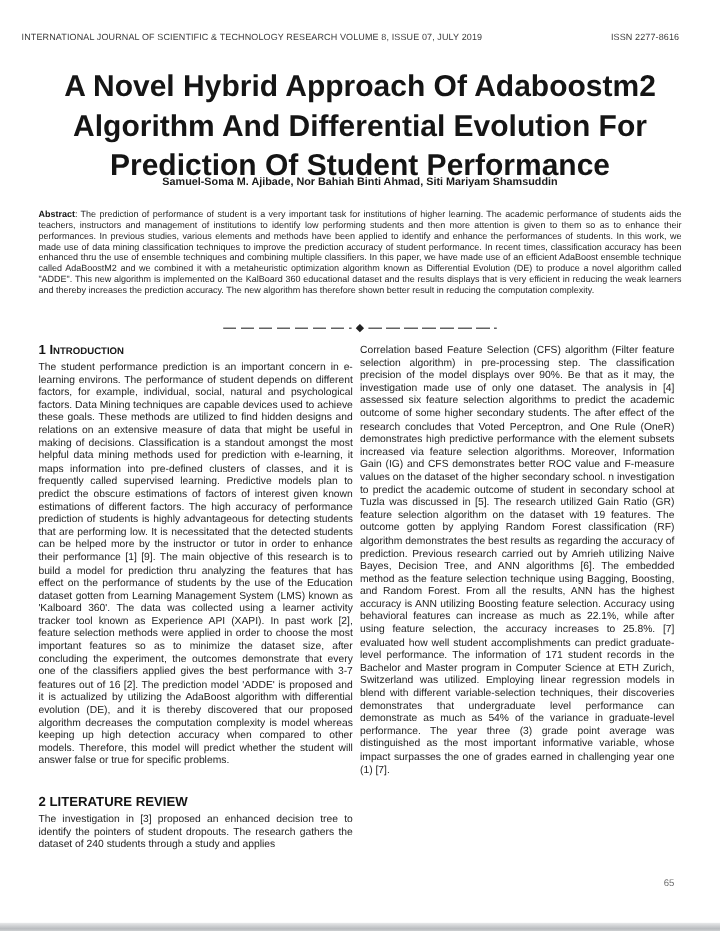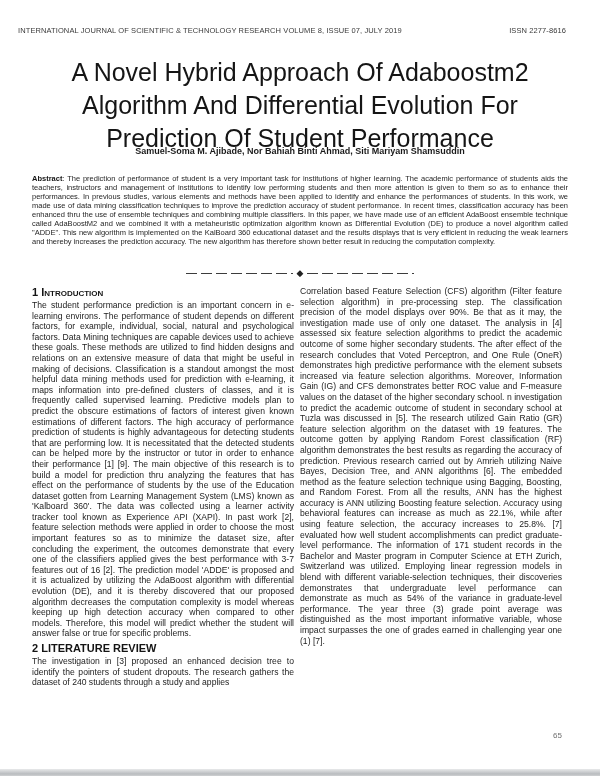--- a/index.html
+++ b/index.html
@@ -32,21 +32,21 @@
 
   
   .paper-title {
     position: absolute;
     top: 56px;
     left: 0;
     width: 600px;
     text-align: center;
     font-size: 25px;
     line-height: 33px;
-    font-weight: 400;
+    font-weight: 700;
     color: #151515;
   }
   .paper-title div { white-space: nowrap; }
 
   .authors {
     position: absolute;
     top: 146px;
     left: 0;
     width: 600px;
     text-align: center;
@@ -117,21 +117,21 @@
   }
   .smallcaps { font-variant: small-caps; }
 
   .body-par {
     font-size: 8.6px;
     line-height: 10.6px;
     text-align: justify;
     margin: 0;
     color: #232323;
   }
-  .section-gap { margin-top: 3px; }
+  .section-gap { margin-top: 24px; }
 
   
   .page-number {
     position: absolute;
     top: 731px;
     right: 38px;
     font-size: 8px;
     color: #6f6f6f;
     padding-left: 18px;
   }

